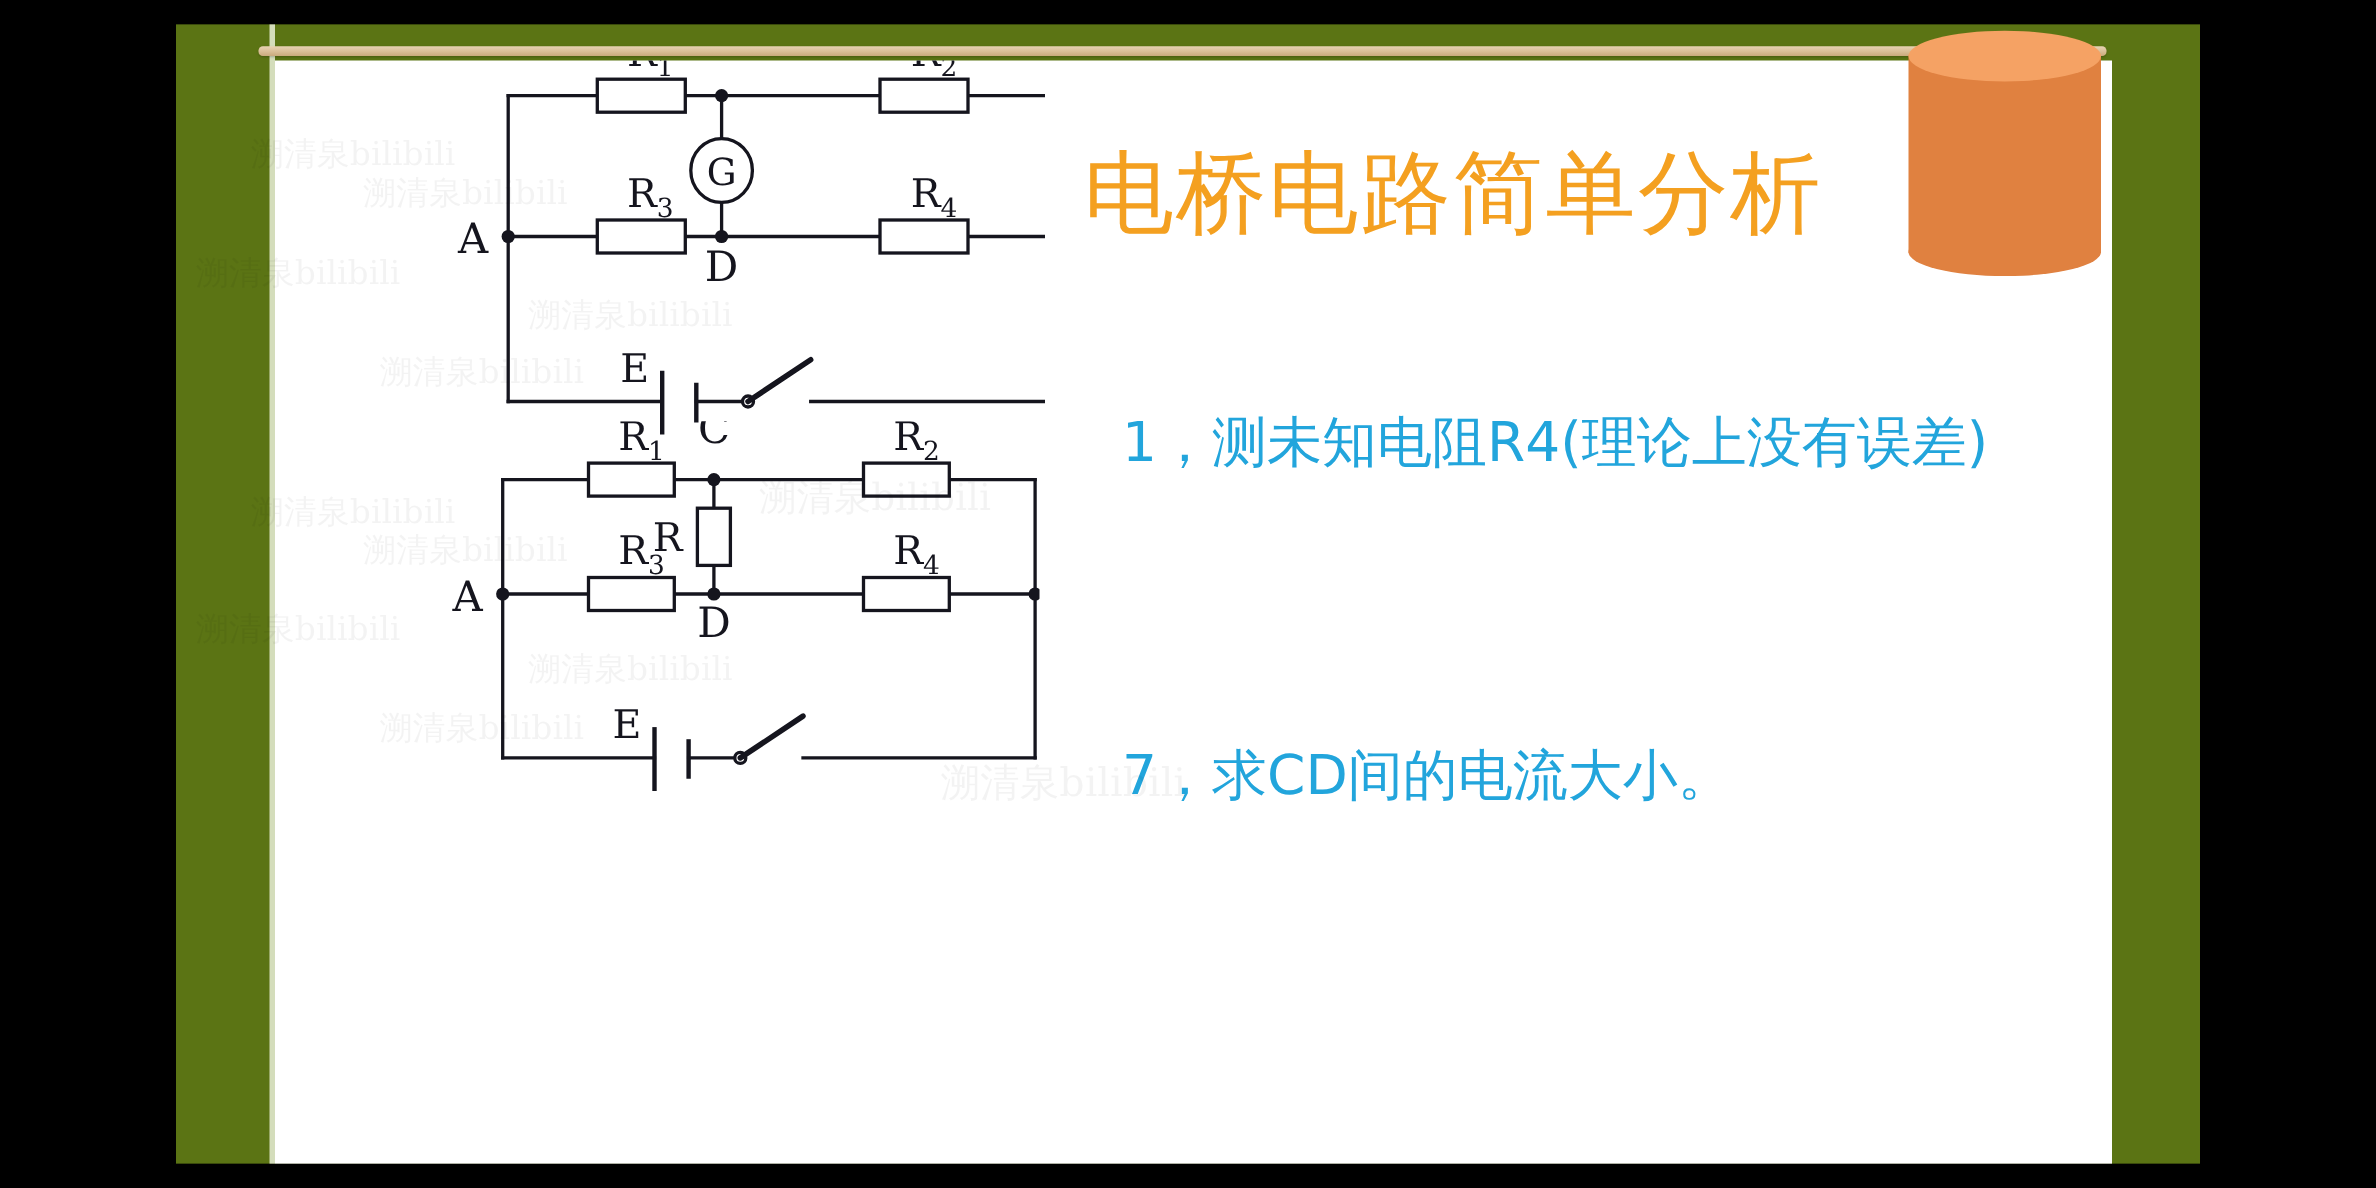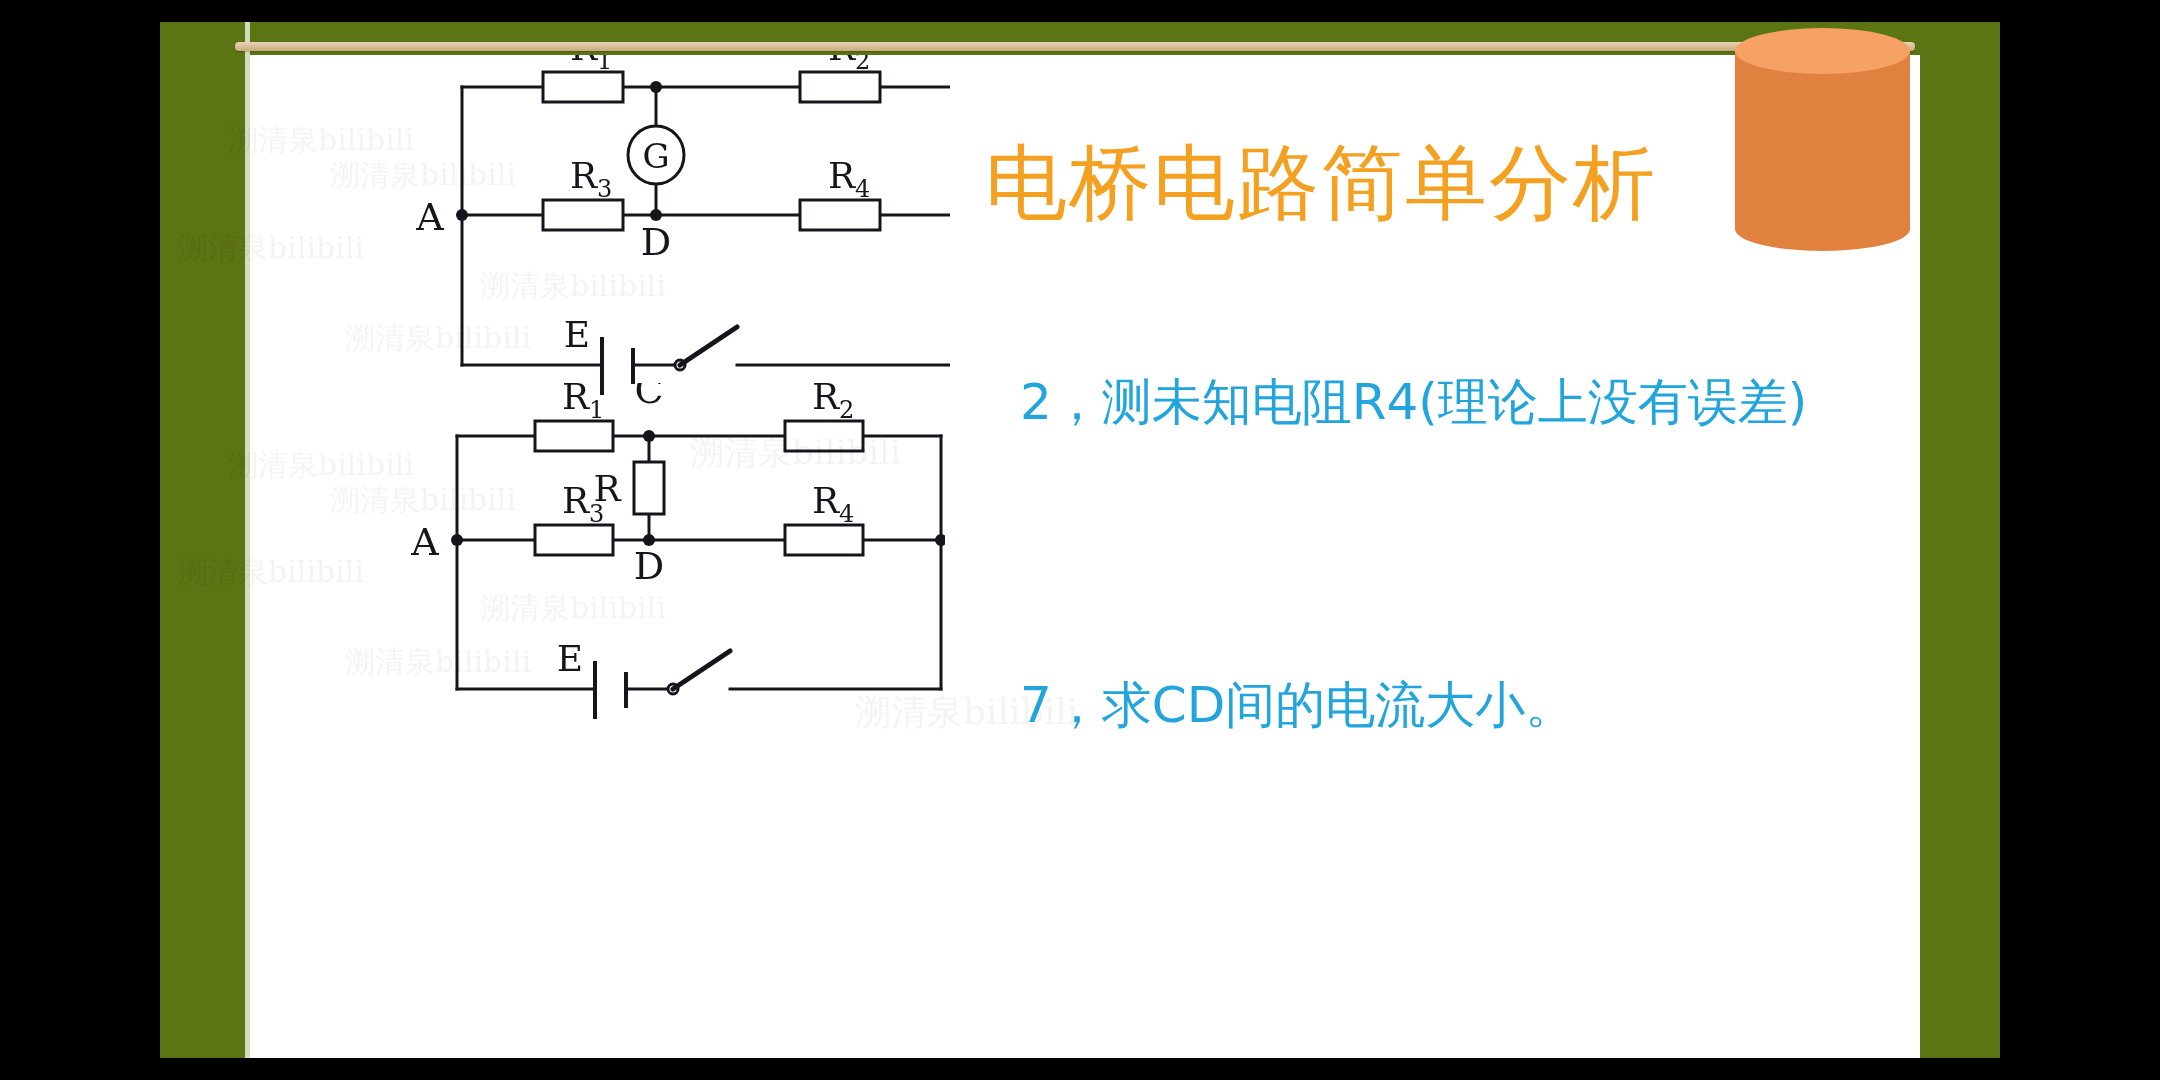--- a/index.html
+++ b/index.html
@@ -28,21 +28,21 @@
   
   .bar{position:absolute;background:#000;}
   #bar-l{left:0;top:0;width:160px;height:1080px;}
   #bar-r{left:2000px;top:0;width:160px;height:1080px;}
   #bar-t{left:0;top:0;width:2160px;height:22px;}
   #bar-b{left:0;top:1058px;width:2160px;height:22px;}
 
   
   #title{position:absolute;left:985px;top:142px;font-size:82px;line-height:1;color:#F4A020;
          font-weight:400;letter-spacing:2px;white-space:nowrap;
-         font-family:Liberation Sans, sans-serif;}
+         font-family:Liberation Mono, monospace;}
   .bullet{position:absolute;left:1020px;color:#22A5DC;font-size:50px;line-height:1.1;white-space:nowrap;
           font-family:"DejaVu Sans","Liberation Sans",sans-serif;}
   #b1{top:375px;}
   #b2{top:527px;}
   #b3{top:678px;}
 
   
   .wm{position:absolute;color:#000;opacity:.045;white-space:nowrap;
       font-family:"DejaVu Serif","Liberation Serif",serif;pointer-events:none;}
 
@@ -174,21 +174,21 @@
       <text x="404" y="196" font-family="DejaVu Serif, Liberation Serif, serif" font-size="38" fill="#15151E" text-anchor="middle">D</text>
 
       <text x="317" y="26" font-family="DejaVu Serif, Liberation Serif, serif" font-size="36" fill="#15151E">R<tspan font-size="24" dy="9">1</tspan></text>
       <text x="567" y="26" font-family="DejaVu Serif, Liberation Serif, serif" font-size="36" fill="#15151E">R<tspan font-size="24" dy="9">2</tspan></text>
       <text x="317" y="130" font-family="DejaVu Serif, Liberation Serif, serif" font-size="36" fill="#15151E">R<tspan font-size="24" dy="9">3</tspan></text>
       <text x="567" y="130" font-family="DejaVu Serif, Liberation Serif, serif" font-size="36" fill="#15151E">R<tspan font-size="24" dy="9">4</tspan></text>
     </svg>
   </div>
 
   <div id="title">电桥电路简单分析</div>
-  <div class="bullet" id="b1">2，测未知电阻R4(理论上没有误差)</div>
+  <div class="bullet" id="b1">1，测未知电阻R4(理论上没有误差)</div>
   <div class="bullet" id="b3">7，求CD间的电流大小。</div>
 
   <div id="wm-layer">
       <div class="wm" style="left: 228px; top: 120px; font-size: 30px;">溯清泉bilibili</div>
       <div class="wm" style="left: 330px; top: 155px; font-size: 30px;">溯清泉bilibili</div>
       <div class="wm" style="left: 178px; top: 228px; font-size: 30px;">溯清泉bilibili</div>
       <div class="wm" style="left: 480px; top: 266px; font-size: 30px;">溯清泉bilibili</div>
       <div class="wm" style="left: 345px; top: 318px; font-size: 30px;">溯清泉bilibili</div>
       <div class="wm" style="left: 228px; top: 445px; font-size: 30px;">溯清泉bilibili</div>
       <div class="wm" style="left: 330px; top: 480px; font-size: 30px;">溯清泉bilibili</div>

